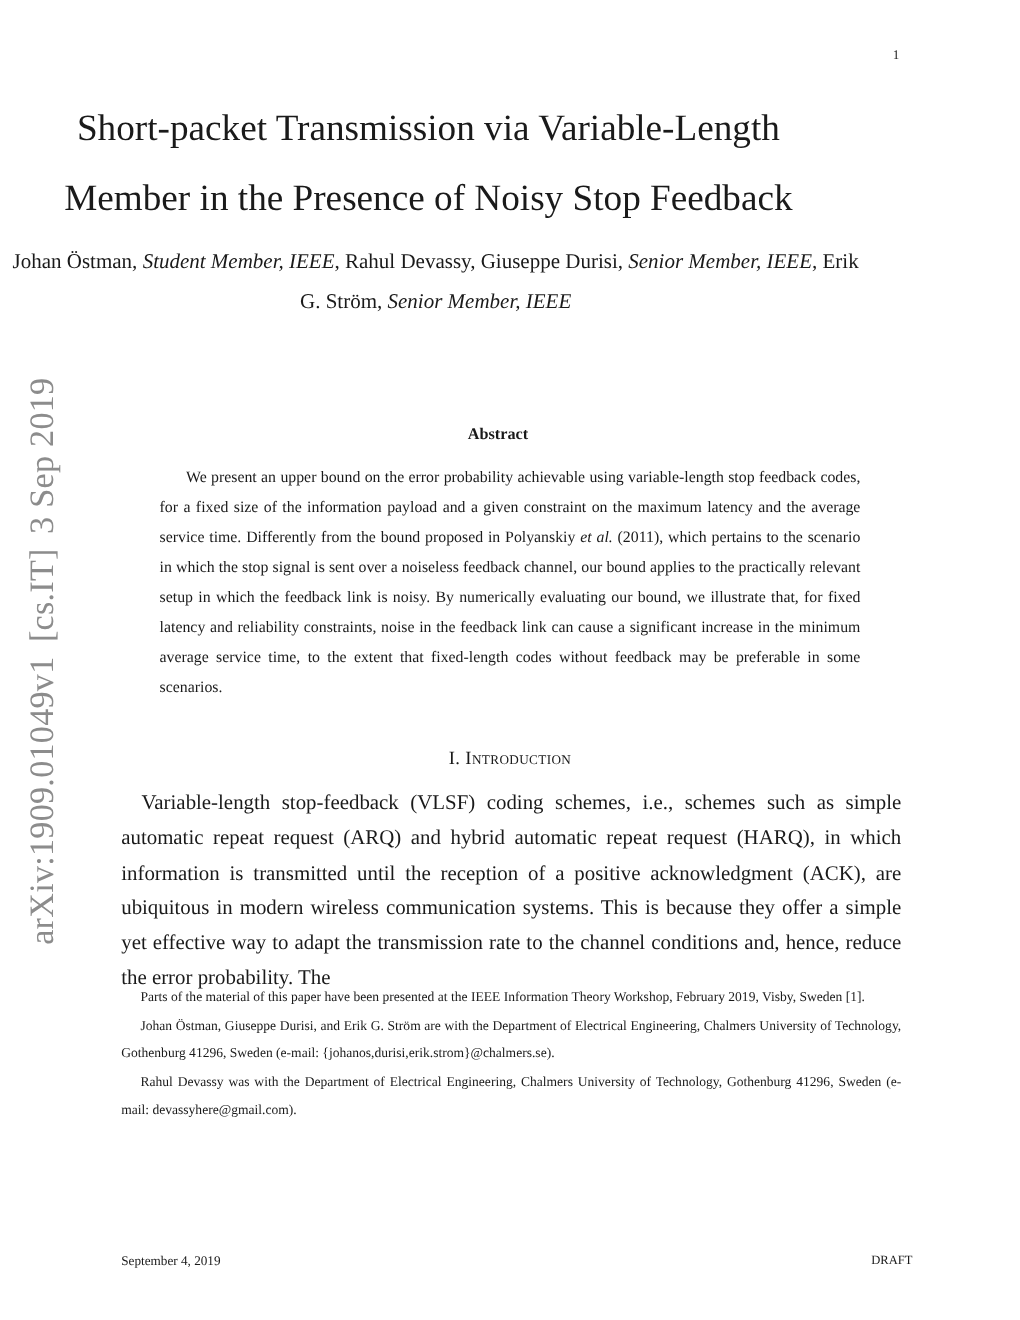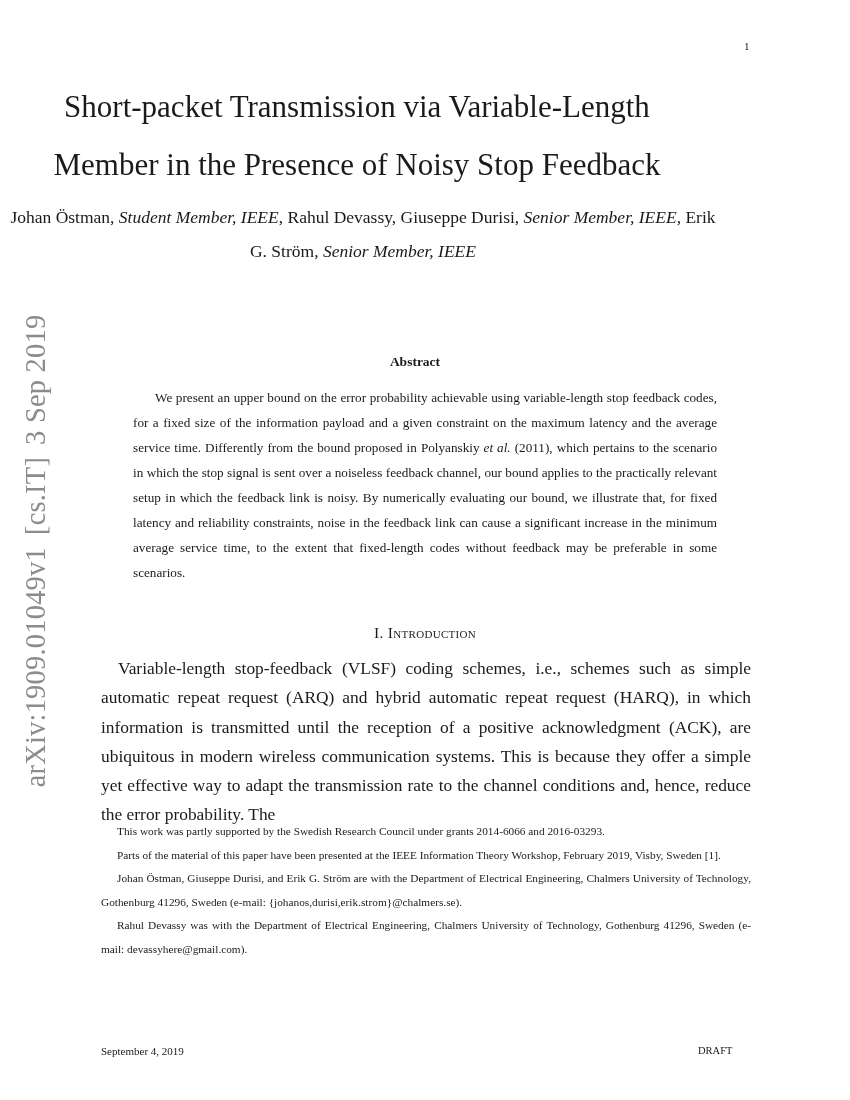--- a/index.html
+++ b/index.html
@@ -41,21 +41,21 @@
     top: 654px; left: 101px; width: 650px;
     font-size: 17.4px; line-height: 29.3px; text-align: justify;
     text-indent: 17px;
   }
   .footnotes {
     top: 820px; left: 101px; width: 650px;
     font-size: 11.3px; line-height: 23.6px; text-align: justify;
   }
   .footnotes p { margin: 0; text-indent: 16px; }
   .footer-date { top: 1045px; left: 101px; font-size: 11px; }
-  .footer-draft { top: 1045px; left: 698px; font-size: 10.5px; text-align: center; }
+  .footer-draft { top: 1045px; left: 726px; font-size: 10.5px; text-align: center; }
 </style>
 </head>
 <body>
 
 <div class="abs page-number">1</div>
 
 <div class="abs arxiv-stamp">
   <span>arXiv:1909.01049v1</span><span>[cs.IT]</span><span>3 Sep 2019</span>
 </div>
 
@@ -74,20 +74,19 @@
   <span>We present an upper bound on the error probability achievable using variable-length stop feedback codes, for a fixed size of the information payload and a given constraint on the maximum latency and the average service time. Differently from the bound proposed in Polyanskiy </span><i>et al.</i><span> (2011), which pertains to the scenario in which the stop signal is sent over a noiseless feedback channel, our bound applies to the practically relevant setup in which the feedback link is noisy. By numerically evaluating our bound, we illustrate that, for fixed latency and reliability constraints, noise in the feedback link can cause a significant increase in the minimum average service time, to the extent that fixed-length codes without feedback may be preferable in some scenarios.</span>
 </div>
 
 <div class="abs section-heading">
   <span>I. </span><span class="sc">Introduction</span>
 </div>
 
 <div class="abs intro-body">Variable-length stop-feedback (VLSF) coding schemes, i.e., schemes such as simple automatic repeat request (ARQ) and hybrid automatic repeat request (HARQ), in which information is transmitted until the reception of a positive acknowledgment (ACK), are ubiquitous in modern wireless communication systems. This is because they offer a simple yet effective way to adapt the transmission rate to the channel conditions and, hence, reduce the error probability. The</div>
 
 <div class="abs footnotes">
-  <p>This work was partly supported by the Swedish Research Council under grants 2014-6066 and 2016-03293.</p>
   <p>Parts of the material of this paper have been presented at the IEEE Information Theory Workshop, February 2019, Visby, Sweden [1].</p>
   <p>Johan Östman, Giuseppe Durisi, and Erik G. Ström are with the Department of Electrical Engineering, Chalmers University of Technology, Gothenburg 41296, Sweden (e-mail: {johanos,durisi,erik.strom}@chalmers.se).</p>
   <p>Rahul Devassy was with the Department of Electrical Engineering, Chalmers University of Technology, Gothenburg 41296, Sweden (e-mail: devassyhere@gmail.com).</p>
 </div>
 
 <div class="abs footer-date">September 4, 2019</div>
 <div class="abs footer-draft">DRAFT</div>
 
 </body></html>

